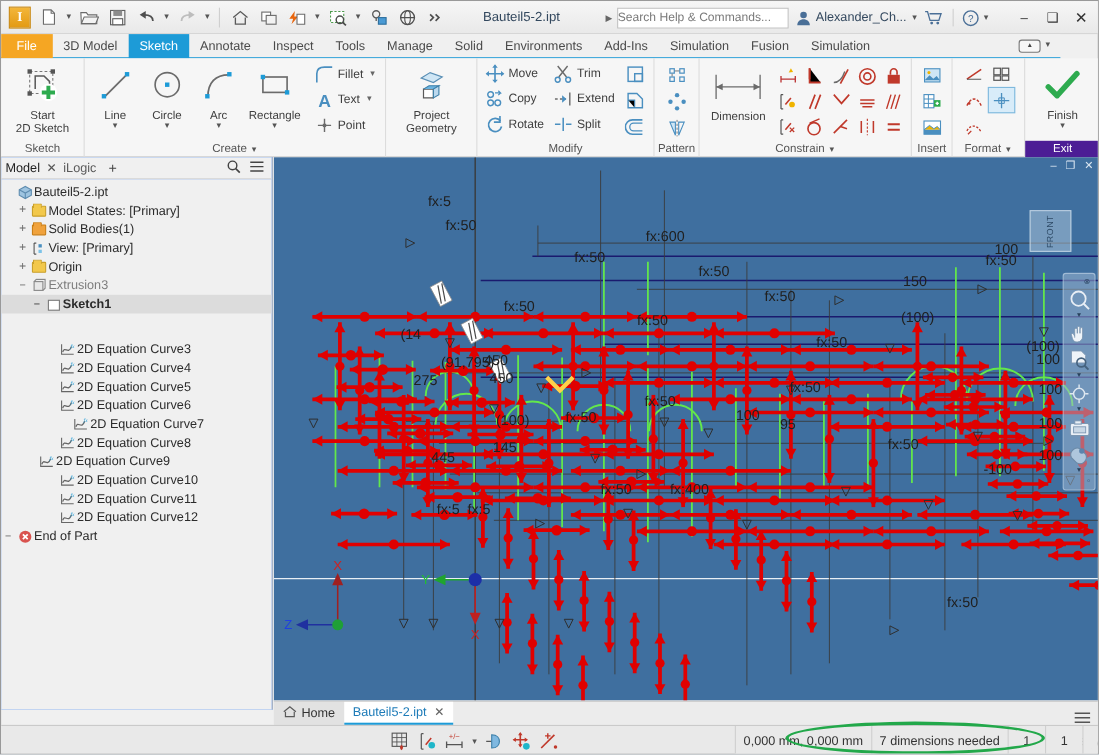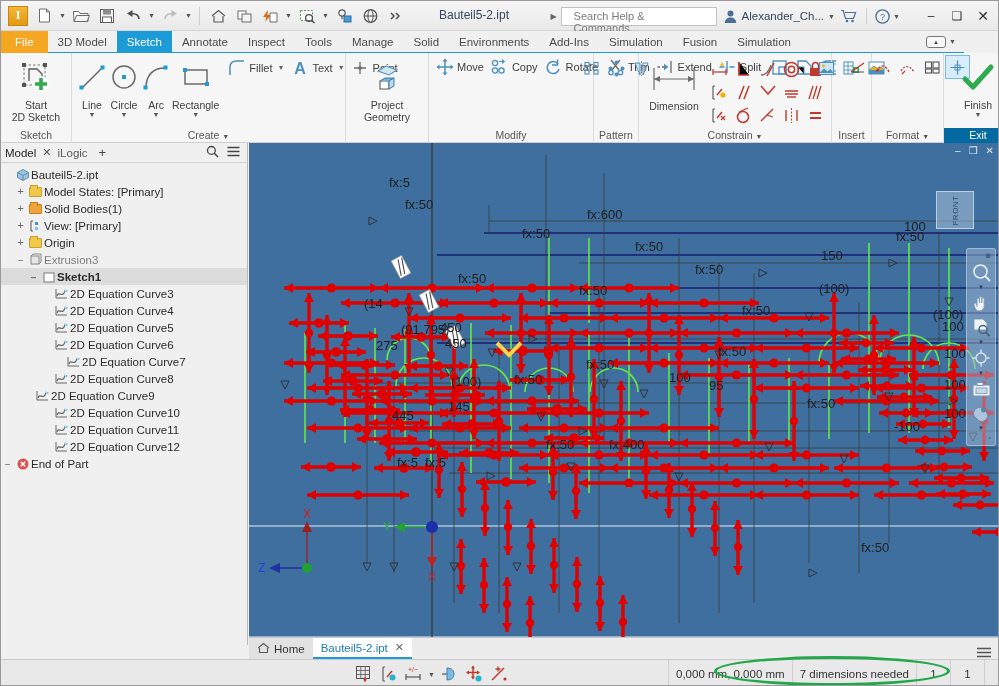--- a/index.html
+++ b/index.html
@@ -51,21 +51,21 @@
     font-size: 12px; color: #33485e;
   }
   .right-title {
     position: absolute; right: 4px; top: 0; height: 30px;
     display: flex; align-items: center;
   }
   .search-box {
     width: 156px; height: 19px;
     background: #fff; border: 1px solid #c2c2c2;
     font-size: 11px; color: #7a7a7a;
-    padding: 2px 12px; margin-right: 6px;
+    padding: 2px 0; margin-right: 6px;
   }
   .arrow-left-small { font-size: 8px; color: #666; margin-right: 4px; }
   .user-chip { display: flex; align-items: center; font-size: 11.5px; color: #33485e; margin-right: 3px; }
   .user-ico {
     width: 15px; height: 15px; margin-right: 4px;
     display: flex; align-items: center; justify-content: center;
   }
   .cart-ico { width: 22px; height: 22px; display: flex; align-items: center; justify-content: center; }
   .vsep { width: 1px; height: 16px; background: #cfcfcf; margin: 0 6px; }
   .help-ico { width: 18px; height: 18px; display: flex; align-items: center; justify-content: center; }
@@ -118,33 +118,33 @@
     height: 15px; line-height: 15px; text-align: center;
     font-size: 10.5px; color: #555;
   }
   .rpanel-title .dd { font-size: 7px; margin-left: 3px; color: #555; }
   .big-btn {
     width: 62px; display: flex; flex-direction: column; align-items: center;
     padding-top: 3px; cursor: default;
   }
   .big-btn .lbl { font-size: 10.5px; color: #404040; text-align: center; line-height: 12px; margin-top: 2px;}
   .big-ico { height: 38px; display: flex; align-items: center; justify-content: center; }
-  .small-col { display: flex; flex-direction: row; justify-content: flex-start; }
+  .small-col { display: flex; flex-direction: column; justify-content: flex-start; }
   .small-btn {
     display: flex; align-items: center; height: 23px; padding: 0 4px 0 2px;
     font-size: 11px; color: #404040; cursor: default; white-space: nowrap;
   }
   .small-btn .si { width: 19px; height: 19px; display:flex; align-items:center; justify-content:center; margin-right:3px; }
   .small-btn .dd { font-size: 7px; margin-left: 5px; color: #666; }
   .gi { width: 25px; height: 24px; display: flex; align-items: center; justify-content: center; cursor: default; }
   .gi.sel { background: #d8ecf9; border: 1px solid #7fb9dd; }
   .dd-caret { font-size: 7px; color: #555; }
   .exit-tab {
     height: 15px; line-height: 15px; text-align: center;
-    background: #0369a1; color: #fff; font-size: 10.5px;
+    background: #4c1d95; color: #fff; font-size: 10.5px;
   }
 
   
   .browser {
     position: absolute; left: 0; top: 142px; width: 247px; height: 502px;
     background: #3b82f6; border-right: 1px solid #b8b8b8;
     display: flex; flex-direction: column;
   }
   .browser-head {
     height: 20px; display: flex; align-items: center;
@@ -922,21 +922,21 @@
         </div>
         <div class="tnode sel bold" style="padding-left: 26px;">
           <span class="exp">–</span>
           <span class="tico">
             <svg width="14" height="14" viewBox="0 0 14 14">
               <rect x="2" y="3" width="10" height="9" fill="#fff" stroke="#7a7a7a"></rect>
             </svg>
           </span>
           <span>Sketch1</span>
         </div>
-        <div class="tnode" style="padding-left: 39px;">
+        <div class="tnode" style="padding-left: 39px; margin-top: 24px;">
           <span class="exp"></span>
           <span class="tico">
             <svg width="15" height="14" viewBox="0 0 15 14">
               <path d="M2 2v9h11" stroke="#666" stroke-width="1" fill="none"></path>
               <path d="M3 9c2-6 5 3 8-5" stroke="#666" stroke-width="1.2" fill="none"></path>
               <text x="10" y="5" font-size="5" fill="#1d9bd7" font-family="Liberation Serif, serif" font-style="italic">fx</text>
             </svg>
           </span>
           <span>2D Equation Curve3</span>
         </div>

